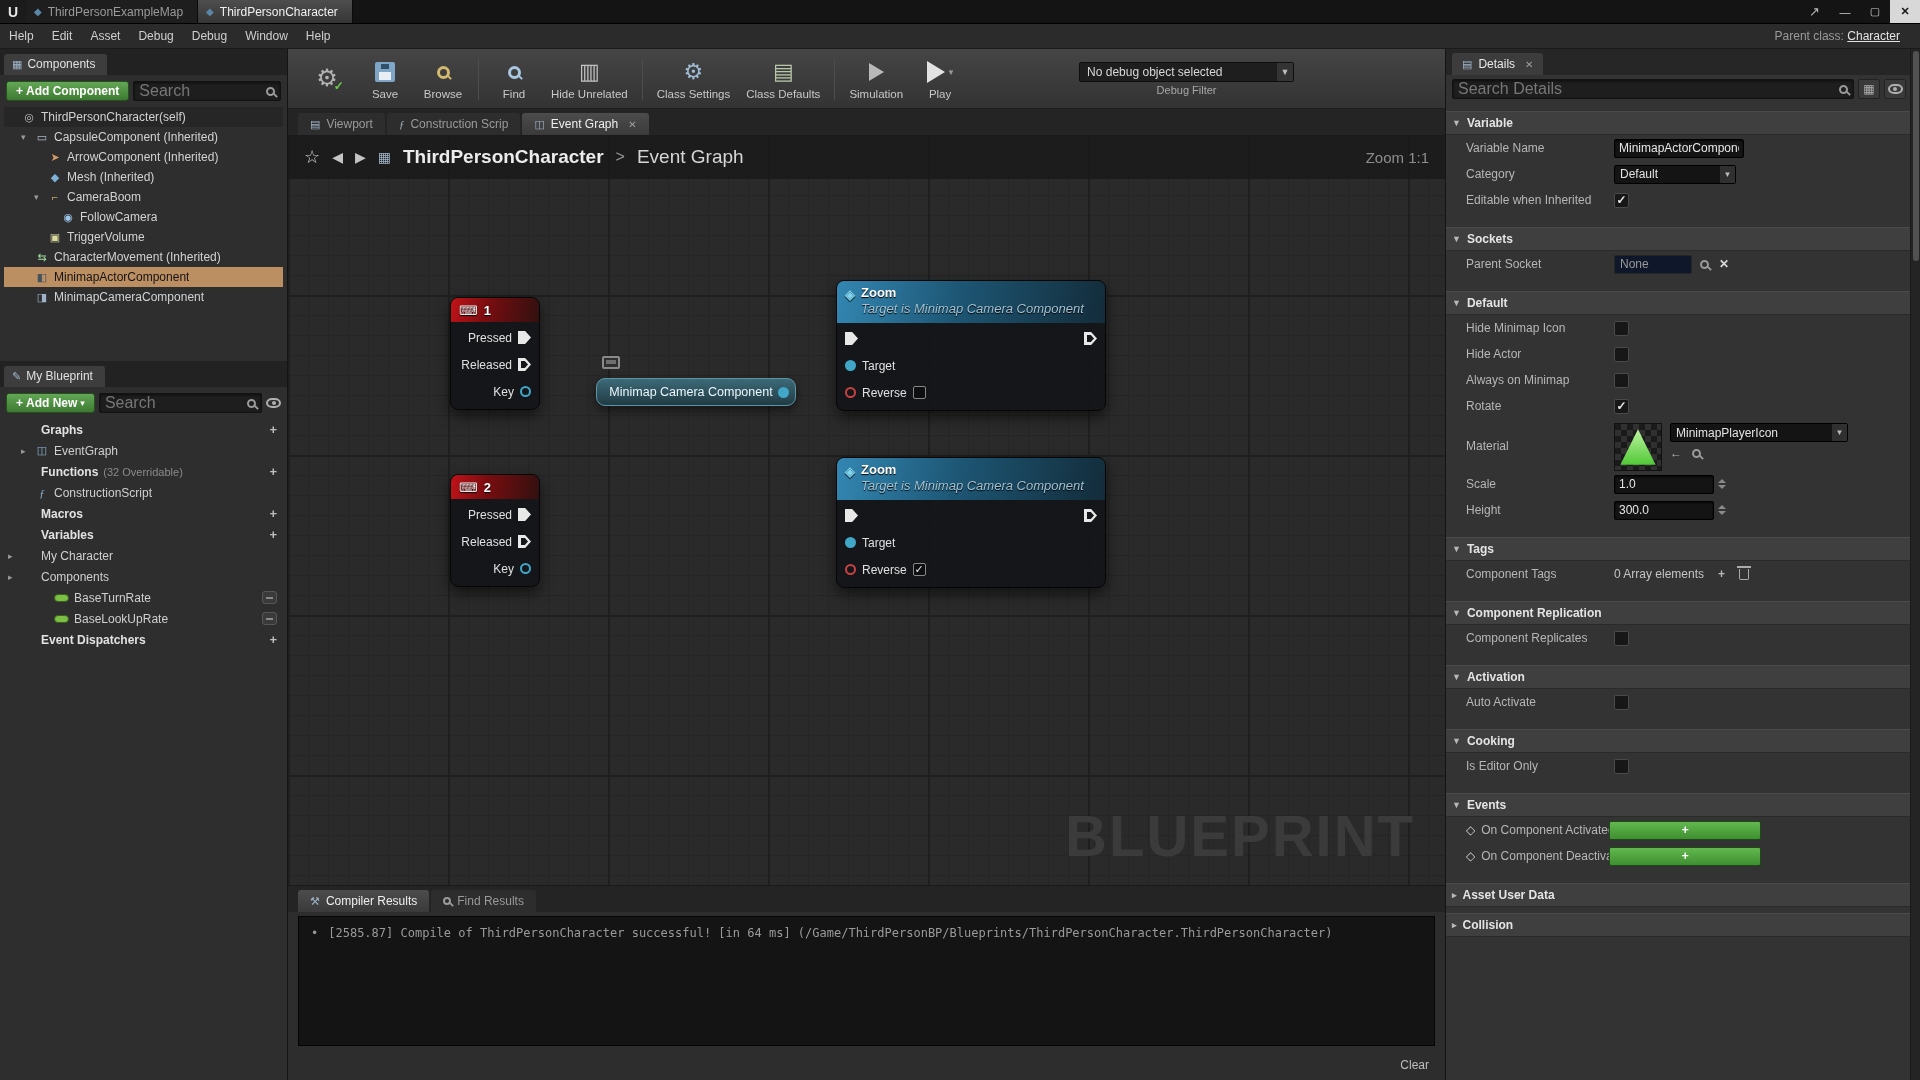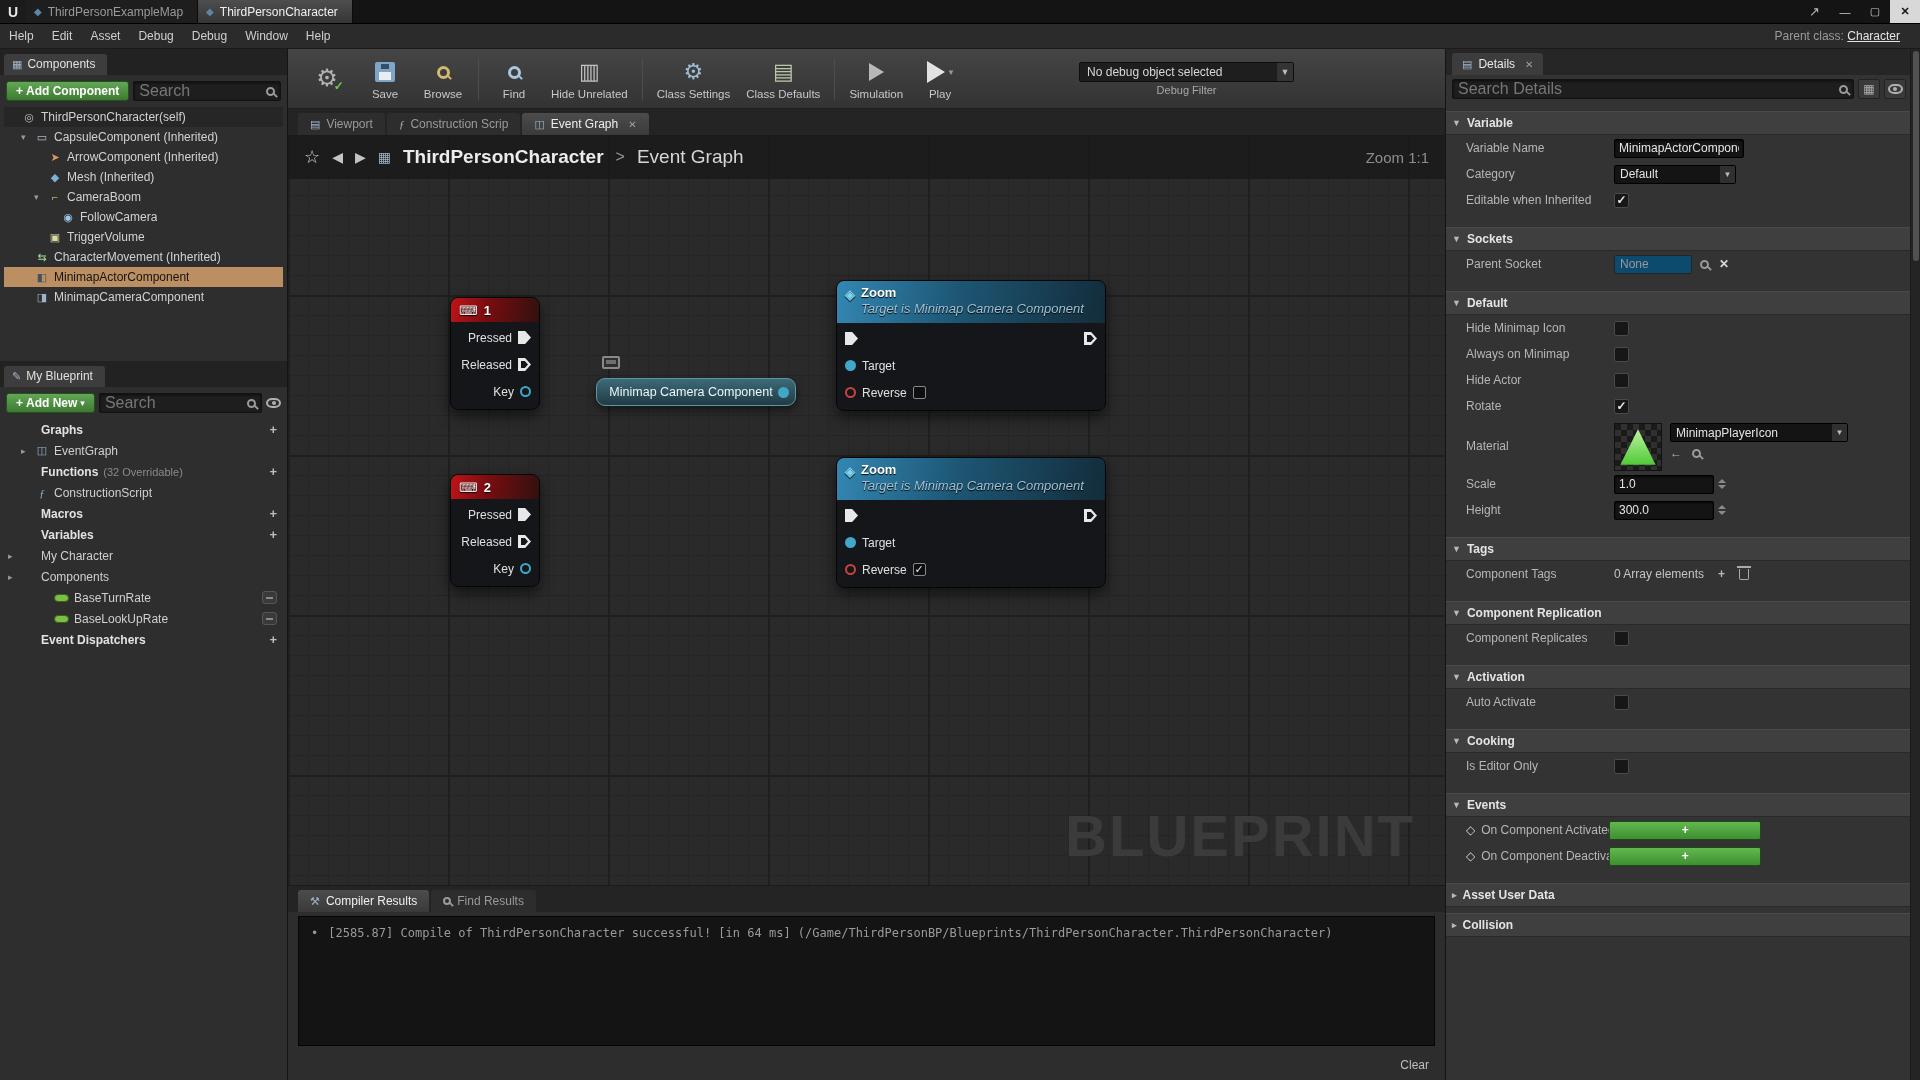--- a/index.html
+++ b/index.html
@@ -197,21 +197,21 @@
   .dhead { height:24px; background:#3f3f3f; border-top:1px solid #4a4a4a; border-bottom:1px solid #2a2a2a;
            display:flex; align-items:center; gap:6px; padding-left:6px; font-weight:bold; color:#e4e4e4;
            font-size:12px; margin-top:14px; }
   .dhead.first { margin-top:0; }
   .dhead .tri { font-size:9px; color:#b8b8b8; }
   .drow { min-height:26px; display:flex; align-items:center; padding-left:20px; font-size:12px; color:#b6b6b6; }
   .dlabel { width:148px; flex:none; white-space:nowrap; overflow:hidden; }
   .dinput { background:#141414; border:1px solid #000; box-shadow:inset 0 1px 2px rgba(0,0,0,.8);
             color:#e6e6e6; height:19px; font-size:12px; padding:0 4px; border-radius:2px;
             font-family:"Liberation Sans",sans-serif; outline:none; }
-  .greybox { background:#0c4a6e; border:1px solid #252525; height:19px; border-radius:2px; }
+  .greybox { background:#0f172a; border:1px solid #252525; height:19px; border-radius:2px; }
   .ddrop { display:flex; align-items:center; background:#141414; border:1px solid #000; height:19px;
            border-radius:2px; color:#e2e2e2; font-size:12px; padding-left:5px; }
   .ddrop .dd { margin-left:auto; width:15px; height:100%; background:#303030; display:flex;
                align-items:center; justify-content:center; font-size:8px; color:#bbb; }
   .dcheck { width:15px; height:15px; background:#171717; border:1px solid #4a4a4a; border-radius:2px;
             display:flex; align-items:center; justify-content:center; }
   .dcheck.on::after { content:"✓"; color:#e8e8e8; font-size:12px; font-weight:bold; }
   .spin { width:10px; display:flex; flex-direction:column; gap:2px; align-items:center; margin-left:3px; }
   .spin i { display:block; width:0; height:0; border-left:4px solid transparent; border-right:4px solid transparent; }
   .spin .up { border-bottom:4px solid #8a8a8a; }
@@ -762,27 +762,27 @@
       </div>
 
       <div class="dhead" data-name="section-default">
         <span class="tri" data-name="collapse-arrow-icon">▼</span>
         <span>Default</span>
       </div>
       <div class="drow" data-name="row-hide-minimap-icon">
         <span class="dlabel">Hide Minimap Icon</span>
         <span class="dcheck" data-name="hide-minimap-icon-checkbox"></span>
       </div>
+      <div class="drow" data-name="row-hide-actor">
+        <span class="dlabel">Hide Actor</span>
+        <span class="dcheck" data-name="hide-actor-checkbox"></span>
+      </div>
       <div class="drow" data-name="row-always-on-minimap">
         <span class="dlabel">Always on Minimap</span>
         <span class="dcheck" data-name="always-on-minimap-checkbox"></span>
-      </div>
-      <div class="drow" data-name="row-hide-actor">
-        <span class="dlabel">Hide Actor</span>
-        <span class="dcheck" data-name="hide-actor-checkbox"></span>
       </div>
       <div class="drow" data-name="row-rotate">
         <span class="dlabel">Rotate</span>
         <span class="dcheck on" data-name="rotate-checkbox"></span>
       </div>
       <div class="drow" style="align-items:flex-start; padding-top:4px;" data-name="row-material">
         <span class="dlabel" style="padding-top:16px">Material</span>
         <span class="matthumb" data-name="material-thumbnail"></span>
         <span class="matcol">
           <span class="ddrop" style="width:178px" data-name="material-dropdown">

